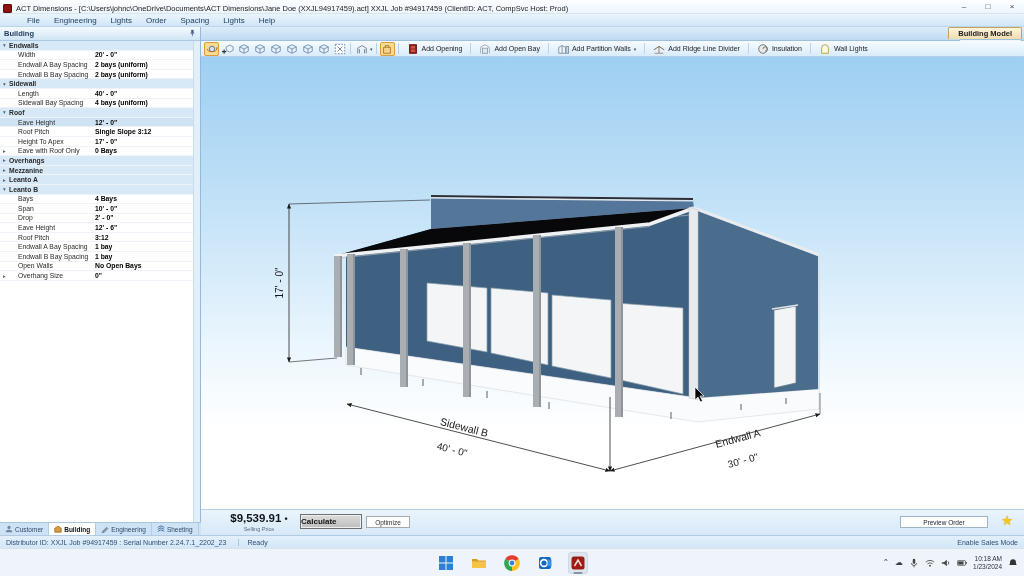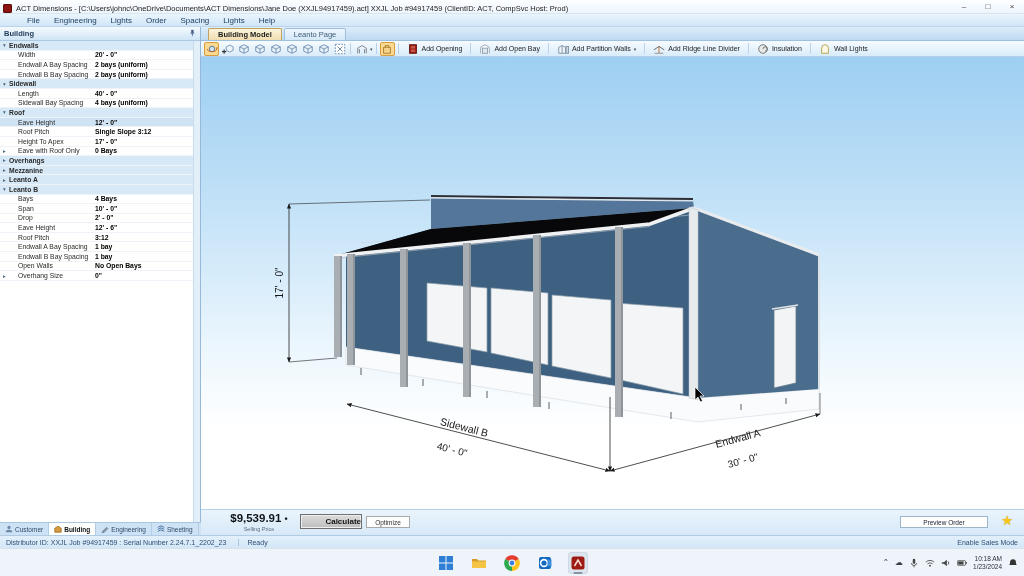--- a/index.html
+++ b/index.html
@@ -24,22 +24,22 @@
   .row{height:8.6px;display:flex;align-items:center;border-bottom:1px solid #edf3f9;position:relative;background:#fff;}
   .row .exp{width:9px;text-align:center;font-size:5.5px;color:#4f6b85;flex:0 0 auto;}
   .row .lbl{color:#2a2a2a;white-space:nowrap;}
   .row .val{position:absolute;left:95px;font-weight:bold;color:#000;white-space:nowrap;}
   .row.cat{background:#d7e9f7;font-weight:bold;color:#122a40;}
   .row.sel{background:#cfe3f4;}
   .row.prop .lbl{margin-left:9px;}
   .vscroll{position:absolute;right:0;top:14px;bottom:0;width:6px;background:#e2eff9;border-left:1px solid #c6dcee;}
   
   .right-area{position:absolute;left:201px;top:27px;right:0;height:508px;display:flex;flex-direction:column;}
-  .doctabs{height:14px;background:linear-gradient(#dcedfa,#bedaf1);display:flex;align-items:flex-end;padding-left:7px;
-    border-bottom:1px solid #9dc0de;box-sizing:border-box;}
+  .doctabs{height:14px;background:linear-gradient(#dcedfa,#bedaf1);display:flex;align-items:flex-end;padding-left:0;
+    border-bottom:1px solid #9dc0de;box-sizing:border-box;flex-direction:column;}
   .doctab{height:12px;line-height:12px;padding:0 9px;font-size:7.5px;color:#3d5a78;
     background:linear-gradient(#eef6fd,#d4e8f7);border:1px solid #9dc0de;border-bottom:none;border-radius:2px 2px 0 0;margin-right:2px;box-sizing:border-box;}
   .doctab.active{background:linear-gradient(#fcf4dd,#f0ddb0);border-color:#c2a25e;color:#1c1c1c;font-weight:bold;}
   .toolbar{height:16px;background:linear-gradient(#f6fbff,#d9ecfa);border-bottom:1px solid #b5cfe8;
     display:flex;align-items:center;padding-left:3px;gap:1px;box-sizing:border-box;}
   .tbtn{width:15px;height:14px;display:flex;align-items:center;justify-content:center;border-radius:2px;box-sizing:border-box;}
   .tbtn.seltool{background:#fbd993;border:1px solid #d89e3c;}
   .tbtn svg{width:12px;height:12px;}
   .tsep{width:1px;height:11px;background:#b9d2e8;margin:0 2px;}
   .tact{display:flex;align-items:center;gap:3px;padding:0 5px;font-size:7px;color:#222;height:14px;white-space:nowrap;}
@@ -47,21 +47,21 @@
   .caret{font-size:5px;color:#555;}
   
   .canvas{flex:1;position:relative;background:linear-gradient(#9ecff2 0%,#bfe0f7 30%,#e9f5fd 62%,#ffffff 82%);}
   svg.scene{position:absolute;left:0;top:0;width:100%;height:100%;}
   
   .pricebar{height:26px;background:linear-gradient(#eaf4fc,#d7e9f8);border-top:1px solid #b7d0e8;position:relative;box-sizing:border-box;}
   .price{position:absolute;left:18px;top:2px;width:80px;text-align:center;font-size:11.5px;font-weight:bold;color:#101417;}
   .price .bullet{font-size:9px;}
   .price-caption{position:absolute;left:18px;top:16px;width:80px;text-align:center;font-size:5.5px;color:#5a6b7c;}
   .btn-calc{position:absolute;left:99px;top:4px;width:62px;height:15px;background:linear-gradient(#dcdcdc,#bdbdbd);
-    border:1px solid #6f6f6f;box-shadow:inset 0 0 0 1px #efefef;font-size:8px;font-weight:bold;text-align:right;line-height:14px;color:#111;box-sizing:border-box;}
+    border:1px solid #6f6f6f;box-shadow:inset 0 0 0 1px #efefef;font-size:8px;font-weight:bold;text-align:left;line-height:14px;color:#111;box-sizing:border-box;}
   .btn-opt{position:absolute;left:165px;top:6px;width:44px;height:12px;background:#fdfdfd;border:1px solid #a9a9a9;
     font-size:6.5px;text-align:center;line-height:11px;color:#333;box-sizing:border-box;}
   .btn-preview{position:absolute;right:36px;top:6px;width:88px;height:12px;background:#fff;border:1px solid #9fb6c9;
     font-size:6.5px;text-align:center;line-height:11px;color:#223;box-sizing:border-box;}
   .star{position:absolute;right:11px;top:3px;font-size:13px;color:#f6c81d;text-shadow:0 0 1px #b98d00;}
   
   .bottom-tabs{position:absolute;left:0;top:522px;width:201px;height:13px;background:#cde3f5;border-top:1px solid #a8c6e0;
     display:flex;font-size:6.5px;color:#2c4a68;box-sizing:border-box;}
   .btab{display:flex;align-items:center;gap:2px;padding:0 5px;border-right:1px solid #b3cde4;height:100%;box-sizing:border-box;}
   .btab.active{background:#fff;font-weight:bold;color:#111;}

